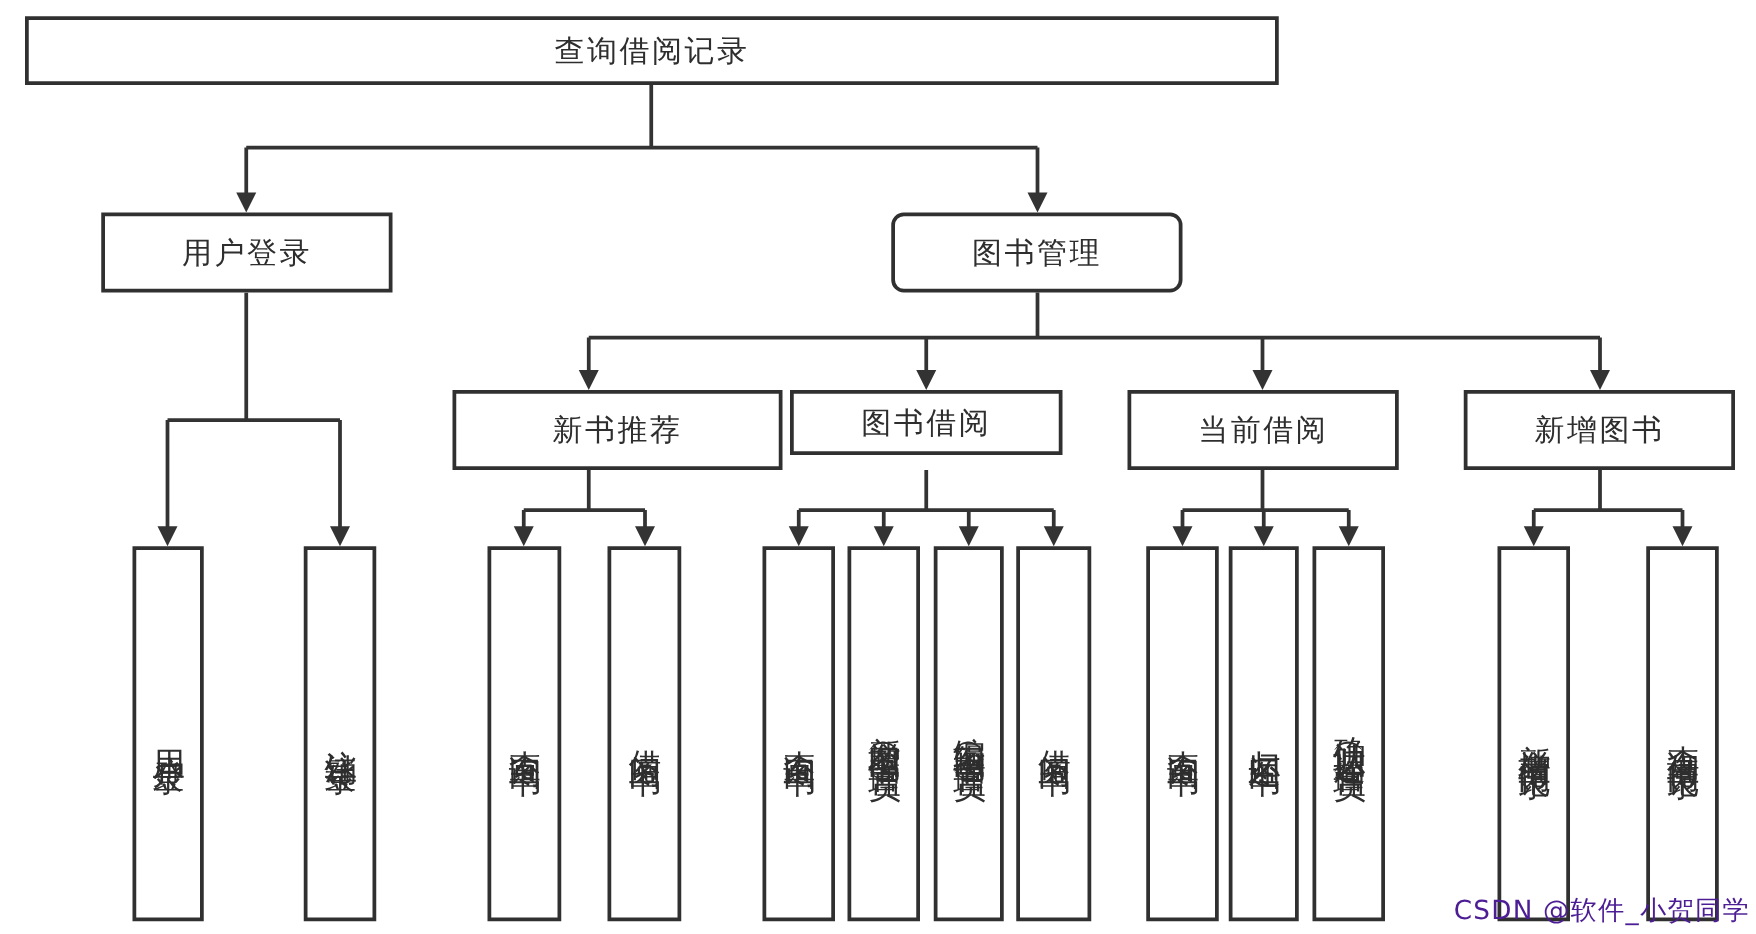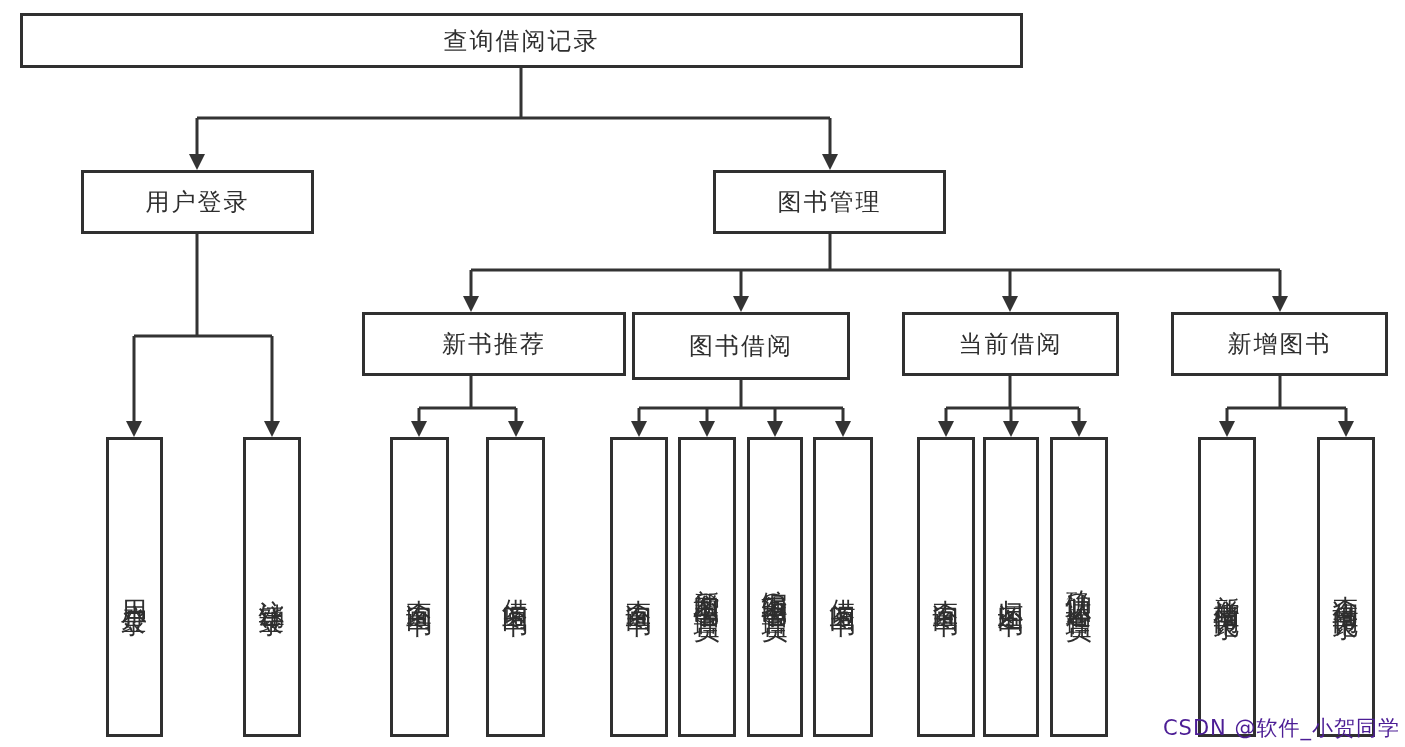--- a/index.html
+++ b/index.html
@@ -24,23 +24,23 @@
   .vnode .vtext{
     writing-mode:vertical-rl;
     font-size:26px;
     letter-spacing:4px;
     font-weight:500;
     line-height:1;
   }
   
   #n-root{left:20px;top:13px;width:1003px;height:55px;}
   #n-user-login{left:81px;top:170px;width:233px;height:64px;}
-  #n-book-mgmt{left:713px;top:170px;width:233px;height:64px;}
+  #n-book-mgmt{left:713px;top:170px;width:233px;height:64px;border-radius:10px;}
   #n-new-book{left:362px;top:312px;width:264px;height:64px;}
-  #n-book-borrow{left:632px;top:312px;width:218px;height:68px;}
+  #n-book-borrow{left:632px;top:312px;width:218px;height:52px;}
   #n-current-borrow{left:902px;top:312px;width:217px;height:64px;}
   #n-borrow-record{left:1171px;top:312px;width:217px;height:64px;}
   
   #l-user-login{left:106px;top:437px;width:57px;height:300px;}
   #l-logout{left:243px;top:437px;width:58px;height:300px;}
   #l-query-1{left:390px;top:437px;width:59px;height:300px;}
   #l-borrow-1{left:486px;top:437px;width:59px;height:300px;}
   #l-query-2{left:610px;top:437px;width:58px;height:300px;}
   #l-add-book{left:678px;top:437px;width:58px;height:300px;}
   #l-edit-book{left:747px;top:437px;width:56px;height:300px;}

